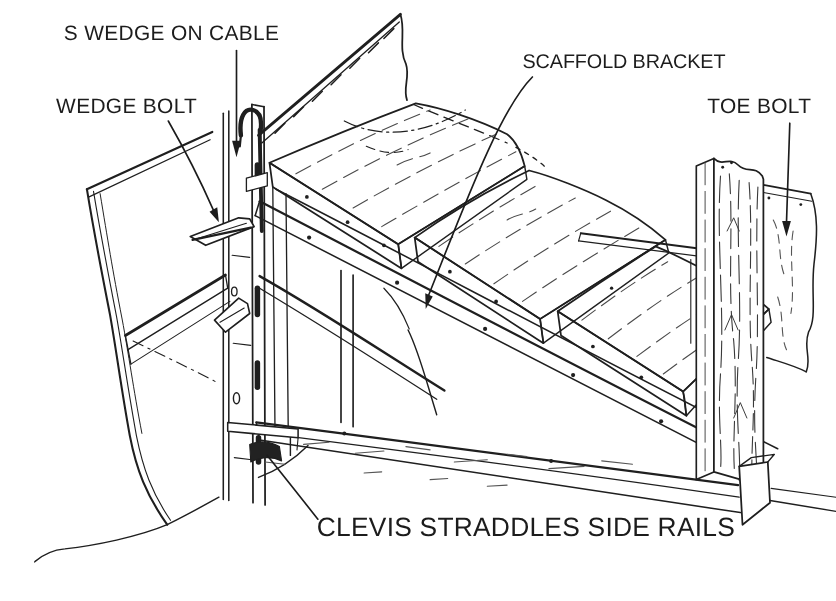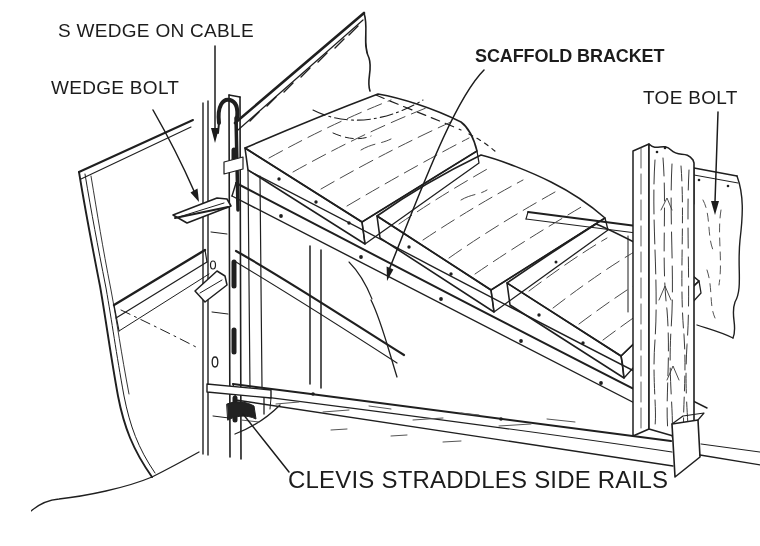--- a/index.html
+++ b/index.html
@@ -1,21 +1,21 @@
 <!DOCTYPE html>
 <html><head>
 <meta charset="utf-8">
 <style>
   html,body{margin:0;padding:0;background:#fff;}
   .stage{position:relative;width:760px;height:546px;background:#ffffff;overflow:hidden;
          font-family:"Liberation Sans",sans-serif;margin-left:31px;}
   .stage svg{position:absolute;left:0;top:0;}
   .lbl{position:absolute;color:#1c1c1c;font-size:19px;letter-spacing:.3px;white-space:nowrap;
        font-family:"Liberation Sans",sans-serif;line-height:1.05;}
-  .lbl.bold{font-weight:bold;font-size:18px;letter-spacing:-.1px;}
+  .lbl.bold{font-weight:normal;font-size:18px;letter-spacing:-.1px;}
   .lbl.small{font-size:24px;letter-spacing:.2px;}
   path,line,polygon,ellipse,circle{vector-effect:non-scaling-stroke;}
 </style>
 </head>
 <body>
 
 <div class="stage">
 
 <svg width="760" height="546" viewBox="0 0 760 546" fill="none" stroke="#1f1f1f" stroke-linecap="round" stroke-linejoin="round">
 
@@ -248,21 +248,21 @@
     <path d="M453,70 C423,100 390,190 358,270"></path>
     <polygon points="362.4,269.5 355.6,266.5 356,281" fill="#1c1c1c" stroke="none"></polygon>
     <path d="M687,112 L684,202"></path>
     <polygon points="680,201 688,201 684,215" fill="#1c1c1c" stroke="none"></polygon>
     <path d="M258,472 C242,452 228,434 212,414"></path>
   </g>
 </svg>
 
 <div class="lbl" style="left:27px;top:21px">S WEDGE ON CABLE</div>
 
-<div class="lbl" style="left:20px;top:78px">WEDGE BOLT</div>
+<div class="lbl" style="left:20px;top:88px">WEDGE BOLT</div>
 
 <div class="lbl bold" style="left:444px;top:47px">SCAFFOLD BRACKET</div>
 
 <div class="lbl" style="left:612px;top:88px">TOE BOLT</div>
 
 <div class="lbl small" style="left:257px;top:467px">CLEVIS STRADDLES SIDE RAILS</div>
 
 </div>
 
 </body></html>

